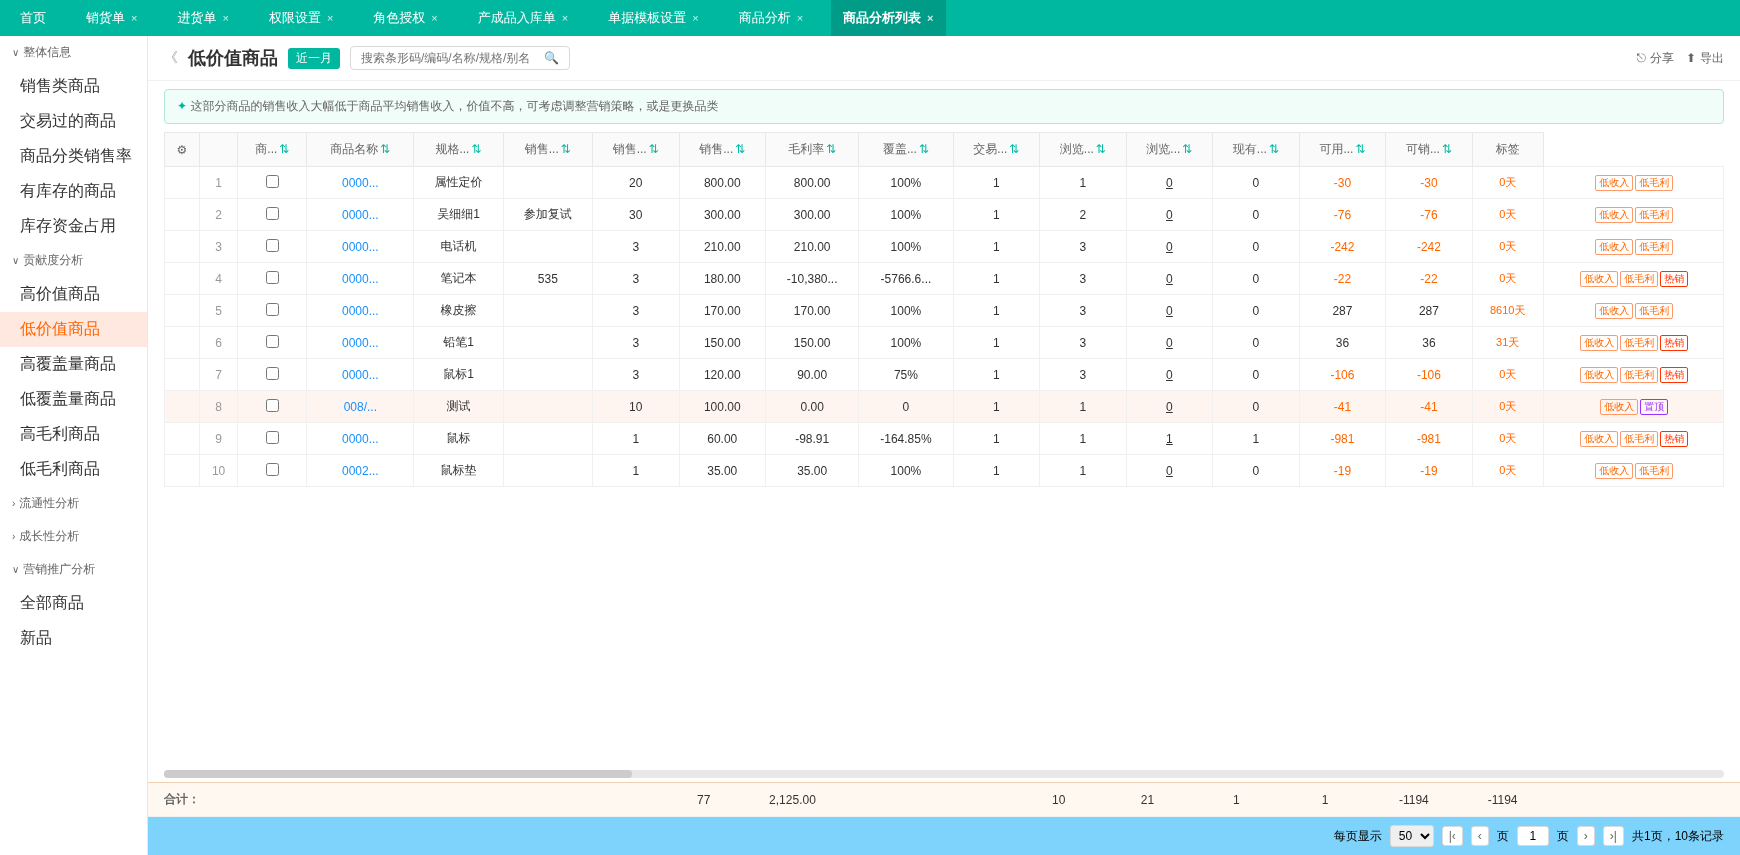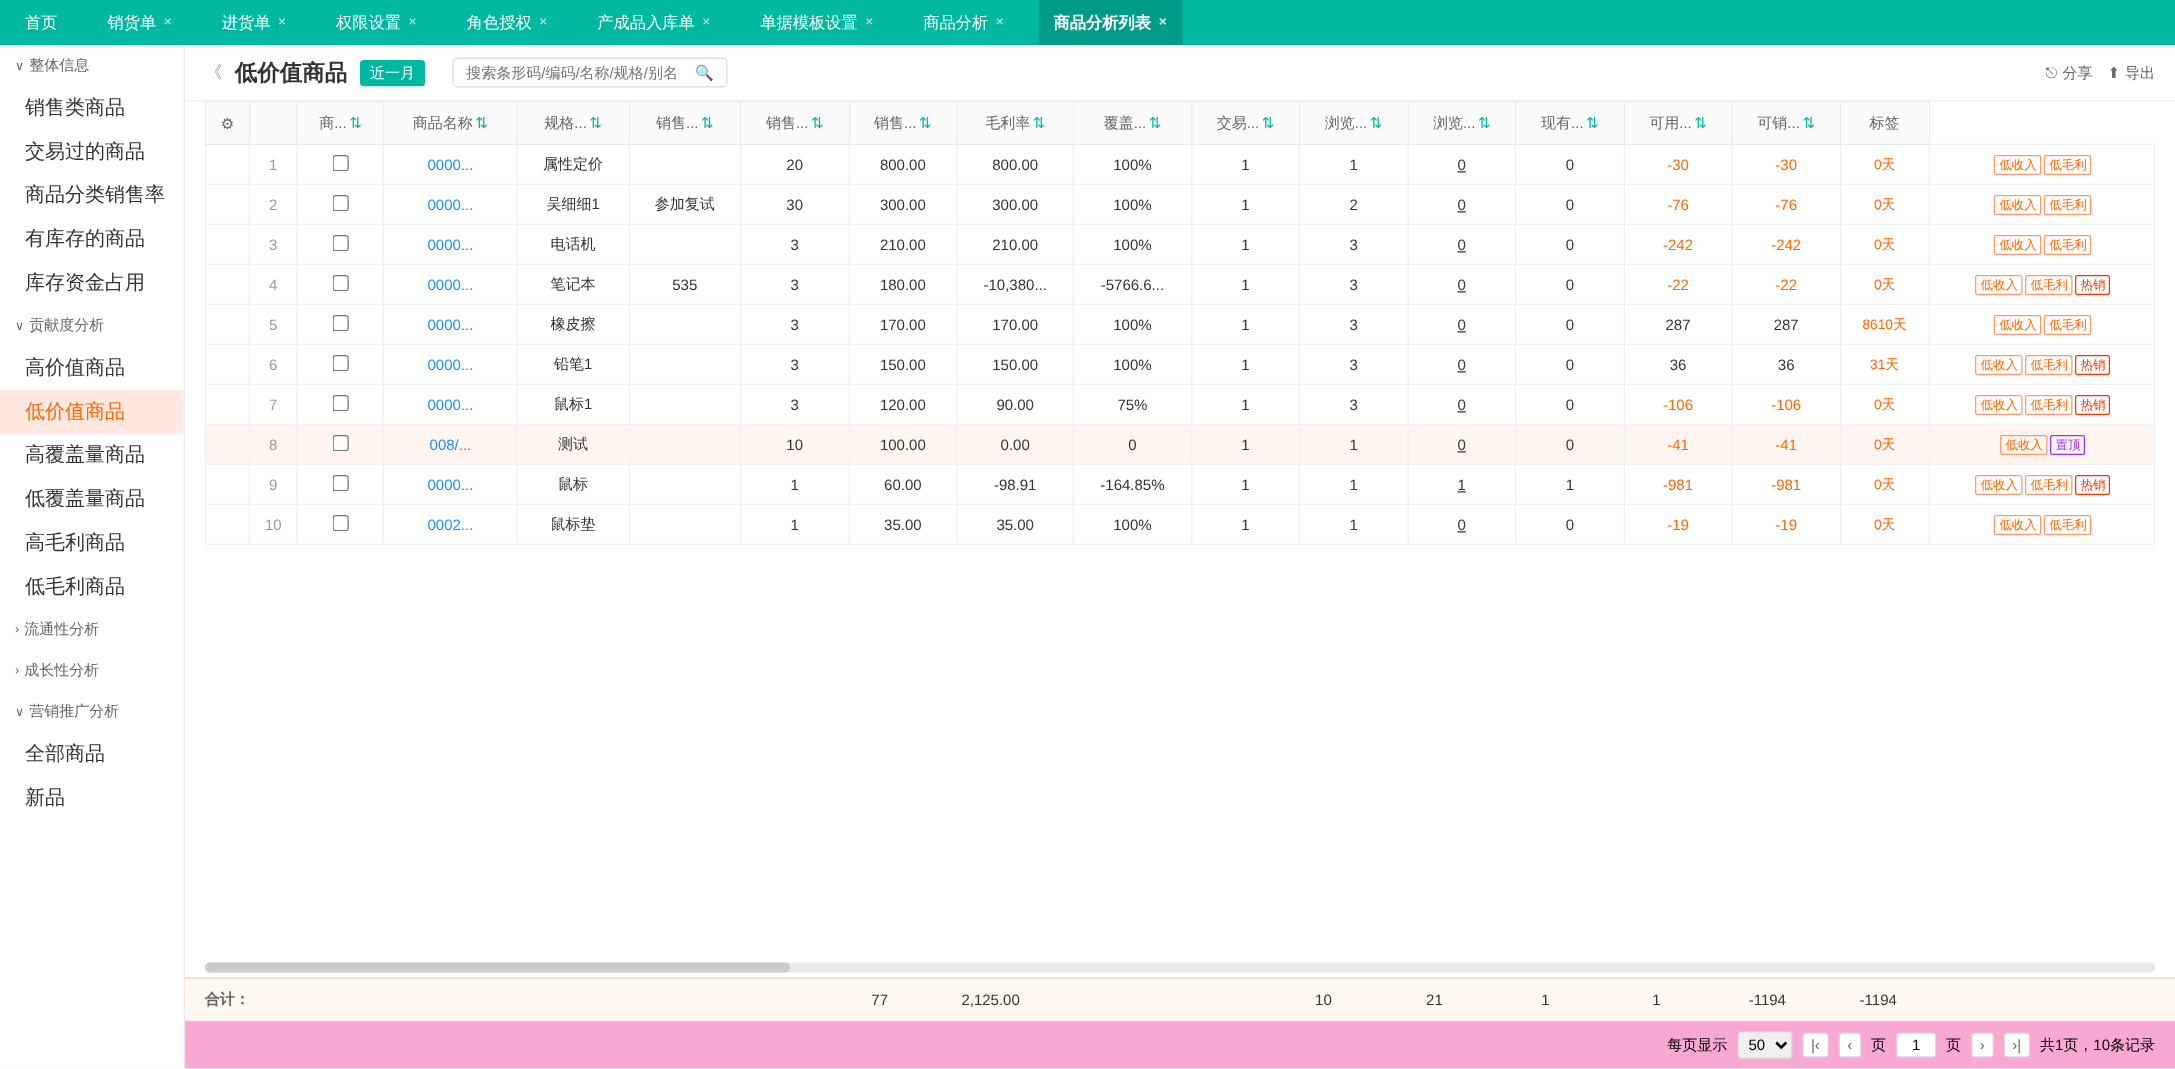--- a/index.html
+++ b/index.html
@@ -97,21 +97,20 @@
     }
     .search-box {
       border: 1px solid #d9d9d9;
       border-radius: 4px;
       padding: 4px 10px;
       width: 220px;
       color: #999;
       display: flex;
       align-items: center;
       gap: 6px;
-      margin-left: 12px;
     }
     .search-box input {
       border: none;
       outline: none;
       width: 100%;
       color: #999;
       font-size: 12px;
     }
     .search-icon { color: #ff6600; }
     .header-actions {
@@ -214,21 +213,21 @@
     }
     
     
     .pagination {
       display: flex;
       align-items: center;
       justify-content: flex-end;
       padding: 8px 16px;
       gap: 8px;
       border-top: 1px solid #f0f0f0;
-      background: #f9a8d4;
+      background: #7dd3fc;
     }
     .pagination select {
       border: 1px solid #d9d9d9;
       border-radius: 3px;
       padding: 2px 4px;
     }
     .pagination-btn {
       padding: 2px 6px;
       border: 1px solid #d9d9d9;
       border-radius: 3px;
@@ -296,20 +295,21 @@
       <div class="search-box">
         <input type="text" placeholder="搜索条形码/编码/名称/规格/别名" style="">
         <span class="search-icon">🔍</span>
       </div>
       <div class="header-actions">
         <span class="action-btn">⎋ <span>分享</span></span>
         <span class="action-btn">⬆ <span>导出</span></span>
       </div>
     </div>
 
+    <div class="info-bar">这部分商品的销售收入大幅低于商品平均销售收入，价值不高，可考虑调整营销策略，或是更换品类</div>
 
     <div class="table-container">
       <table id="main-table">
           <thead>
             <tr>
               <th>⚙</th>
               <th></th>
               <th>商...<span class="sort-icon">⇅</span></th>
               <th>商品名称<span class="sort-icon">⇅</span></th>
               <th>规格...<span class="sort-icon">⇅</span></th>

